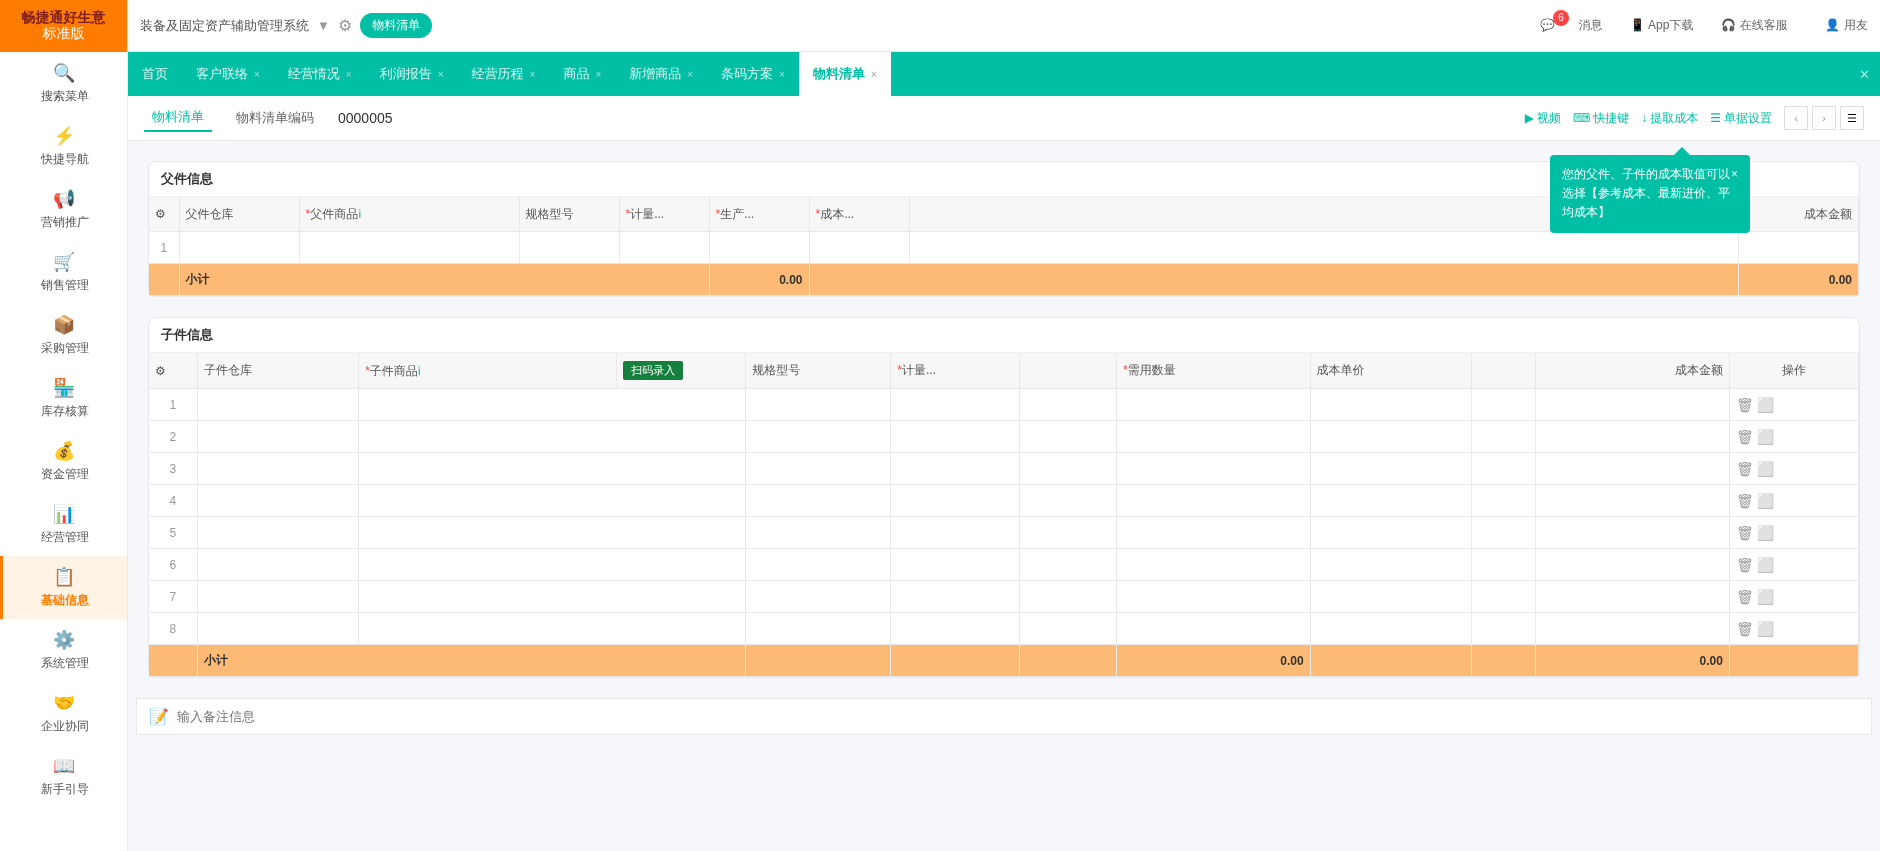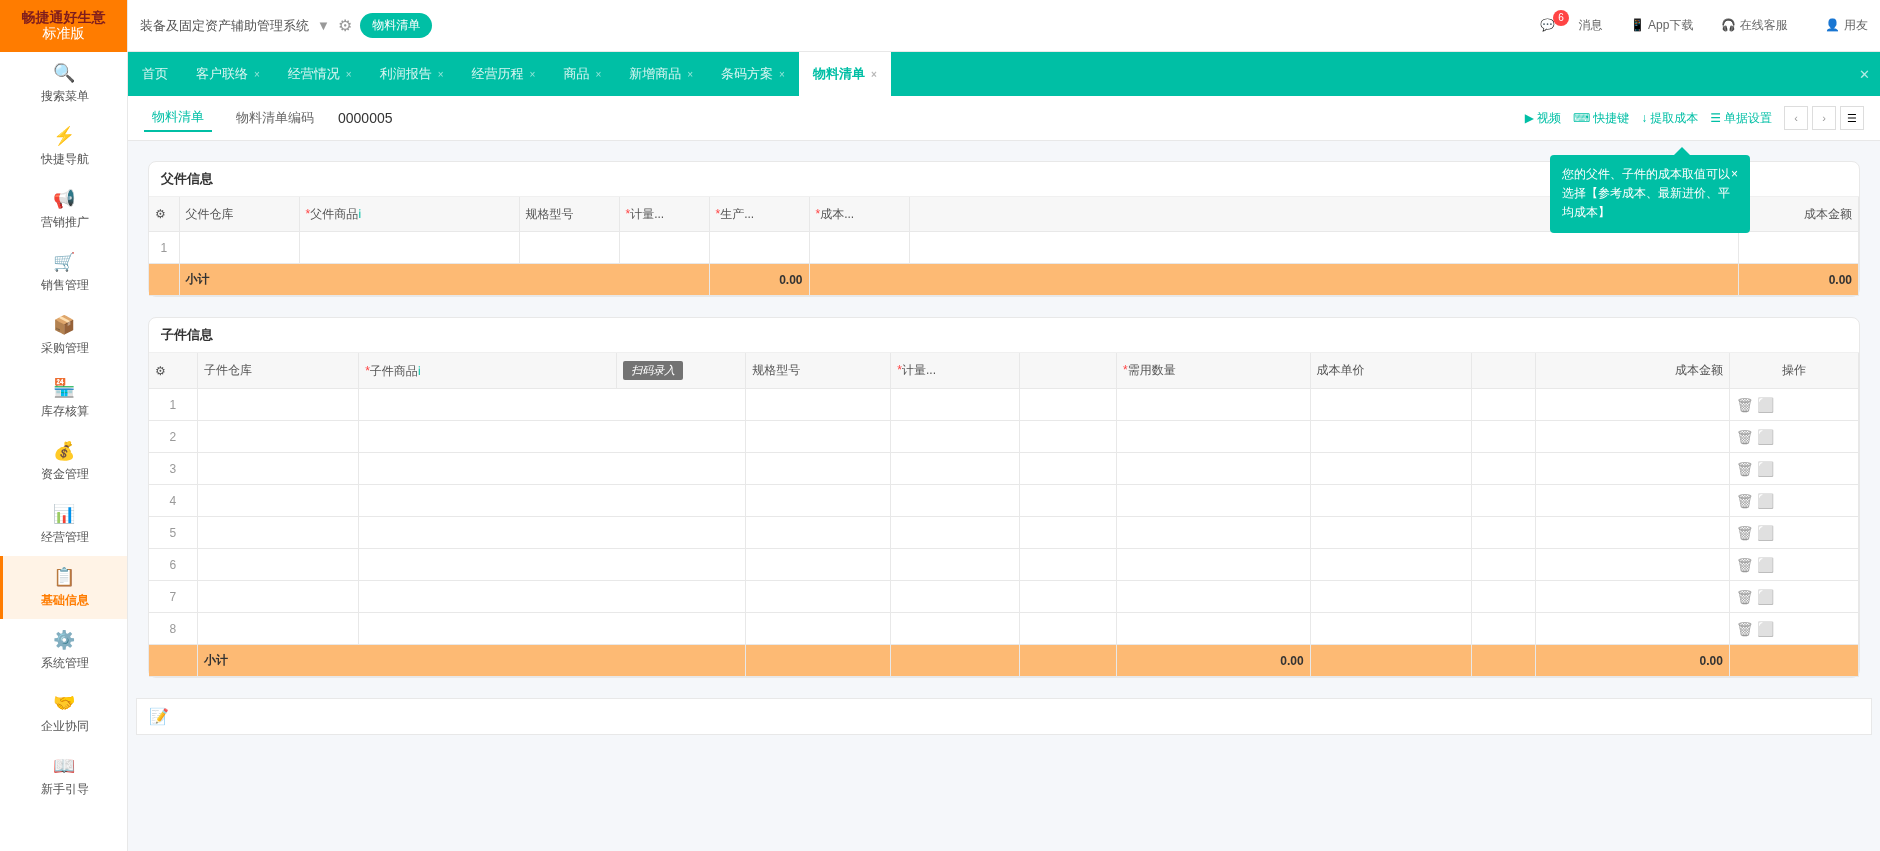--- a/index.html
+++ b/index.html
@@ -49,21 +49,21 @@
     .section-title { padding: 8px 12px; font-size: 13px; font-weight: bold; color: #333; border-bottom: 1px solid #f0f0f0; }
 
     
     .data-table { width: 100%; border-collapse: collapse; font-size: 12px; }
     .data-table th { background: #f7f7f7; padding: 8px 6px; text-align: left; border-right: 1px solid #e8e8e8; border-bottom: 1px solid #e8e8e8; color: #555; font-weight: normal; white-space: nowrap; }
     .data-table td { padding: 6px; border-right: 1px solid #e8e8e8; border-bottom: 1px solid #e8e8e8; color: #333; height: 32px; }
     .data-table tr.subtotal td { background: #fdba74; font-weight: bold; }
     .data-table .row-num { color: #999; text-align: center; width: 30px; }
     .required { color: #ff4444; }
     .gear-col { width: 30px; text-align: center; }
-    .scan-btn { background: #737373; color: #fff; border: none; padding: 2px 8px; font-size: 11px; border-radius: 2px; cursor: pointer; font-style: italic; }
+    .scan-btn { background: #15803d; color: #fff; border: none; padding: 2px 8px; font-size: 11px; border-radius: 2px; cursor: pointer; }
     .action-col { display: flex; gap: 4px; align-items: center; }
     .action-icon { color: #999; font-size: 14px; cursor: pointer; }
     .tooltip-box { position: absolute; background: #00bfa5; color: #fff; padding: 10px 12px; border-radius: 4px; font-size: 12px; width: 200px; z-index: 100; top: 155px; right: 130px; line-height: 1.6; }
     .tooltip-box::after { content: ''; position: absolute; top: -8px; right: 60px; border-left: 8px solid transparent; border-right: 8px solid transparent; border-bottom: 8px solid #00bfa5; }
     .tooltip-close { float: right; cursor: pointer; font-size: 12px; }
     .amount-right { text-align: right; padding-right: 8px; }
 
     
     .bottom-note { background: #fff; margin: 0 8px 8px; border: 1px solid #e8e8e8; padding: 8px 12px; display: flex; align-items: center; gap: 8px; }
     .note-icon { color: #00bfa5; font-size: 16px; }
@@ -446,15 +446,16 @@
             <td></td>
             <td class="amount-right">0.00</td>
             <td></td>
           </tr>
         </tbody>
       </table>
     </div>
 
     <div class="bottom-note">
       <span class="note-icon">📝</span>
+      <input type="text" style="border: none; outline: none; flex: 1 1 0%; font-size: 13px; color: rgb(153, 153, 153);" placeholder="输入备注信息">
     </div>
   </div>
 </div>
 
 </body></html>

